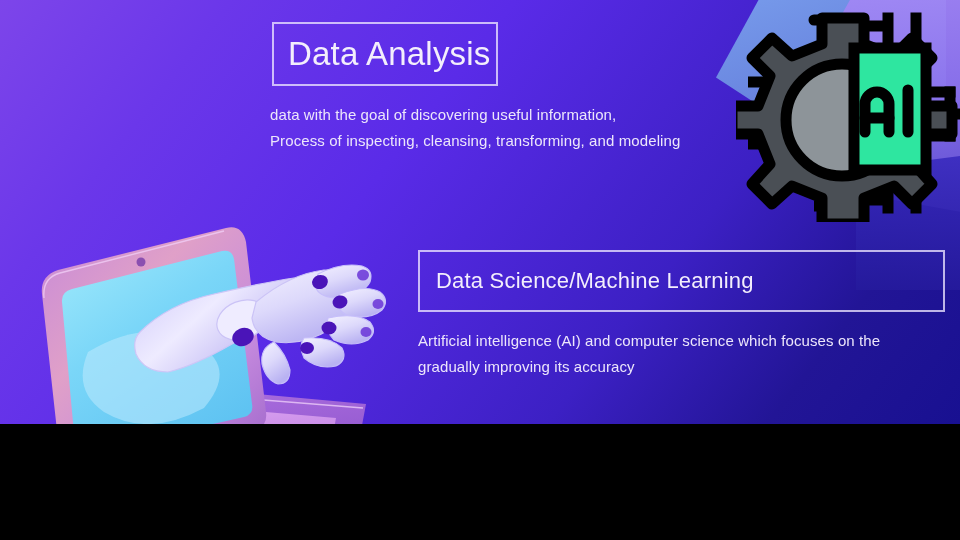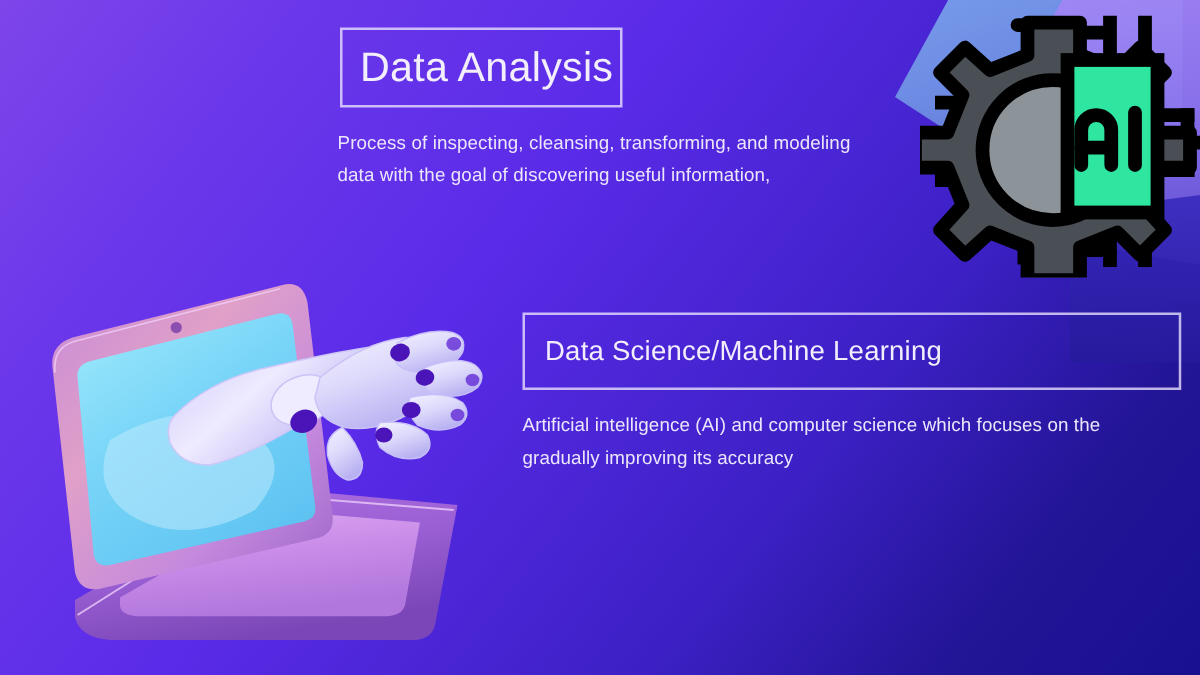--- a/index.html
+++ b/index.html
@@ -3,21 +3,21 @@
 <meta charset="utf-8">
 <style>
   html, body {
     margin: 0;
     padding: 0;
     background: #000;
   }
   #stage {
     position: relative;
     width: 960px;
-    height: 540px;
+    height: 424px;
     overflow: hidden;
     font-family: "Liberation Sans", sans-serif;
     background: linear-gradient(128deg, #7d45ea 0%, #6b37ea 18%, #5a2be8 40%, #3c20c4 68%, #221596 85%, #181091 100%);
   }
 
   
   .bg-shape { position: absolute; }
   #shape-blue {
     top: -40px; left: 716px; width: 230px; height: 210px;
     background: linear-gradient(160deg, #7fa9f0 0%, #6e8fe3 45%, #5a5fd0 100%);
@@ -228,22 +228,22 @@
         <ellipse cx="348" cy="120" rx="5.5" ry="5"></ellipse>
       </g>
     </svg>
   </div>
 
   <div class="headline-box" id="box-data-analysis">
     <span class="headline-text">Data Analysis</span>
   </div>
 
   <div class="body-text" id="para-data-analysis">
+    <span class="line">data with the goal of discovering useful information,</span>
     <span class="line">Process of inspecting, cleansing, transforming, and modeling</span>
-    <span class="line">data with the goal of discovering useful information,</span>
   </div>
 
   <div class="headline-box" id="box-data-science">
     <span class="headline-text">Data Science/Machine Learning</span>
   </div>
 
   <div class="body-text" id="para-data-science">
     <span class="line">Artificial intelligence (AI) and computer science which focuses on the</span>
     <span class="line">gradually improving its accuracy</span>
   </div>

